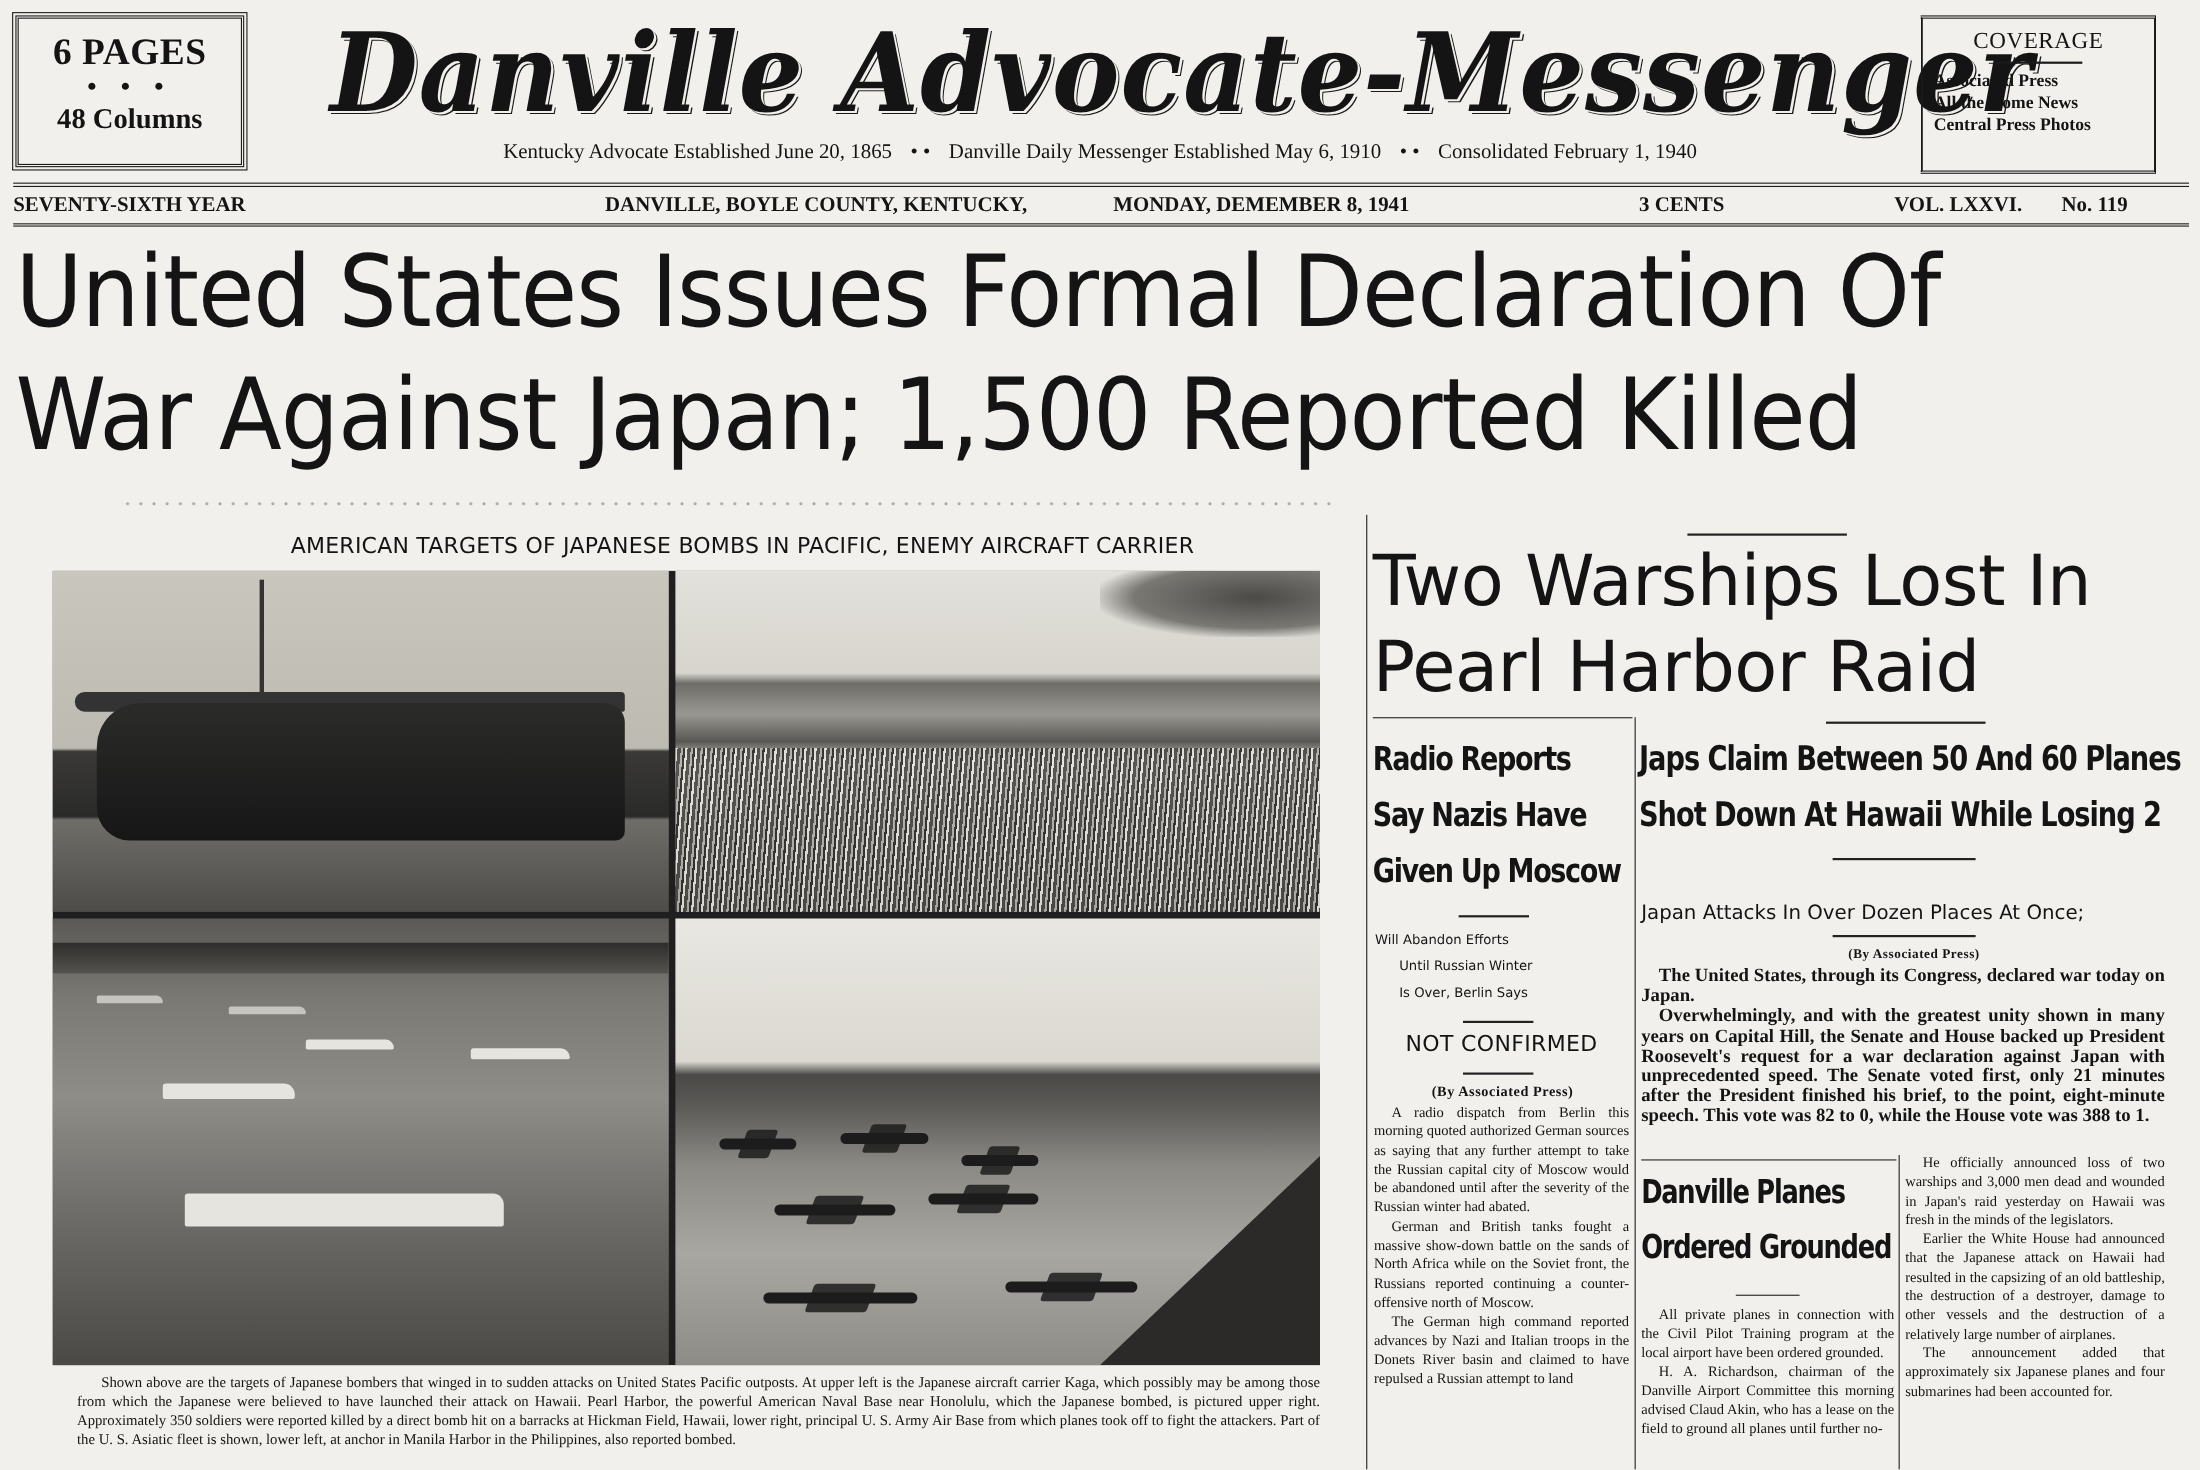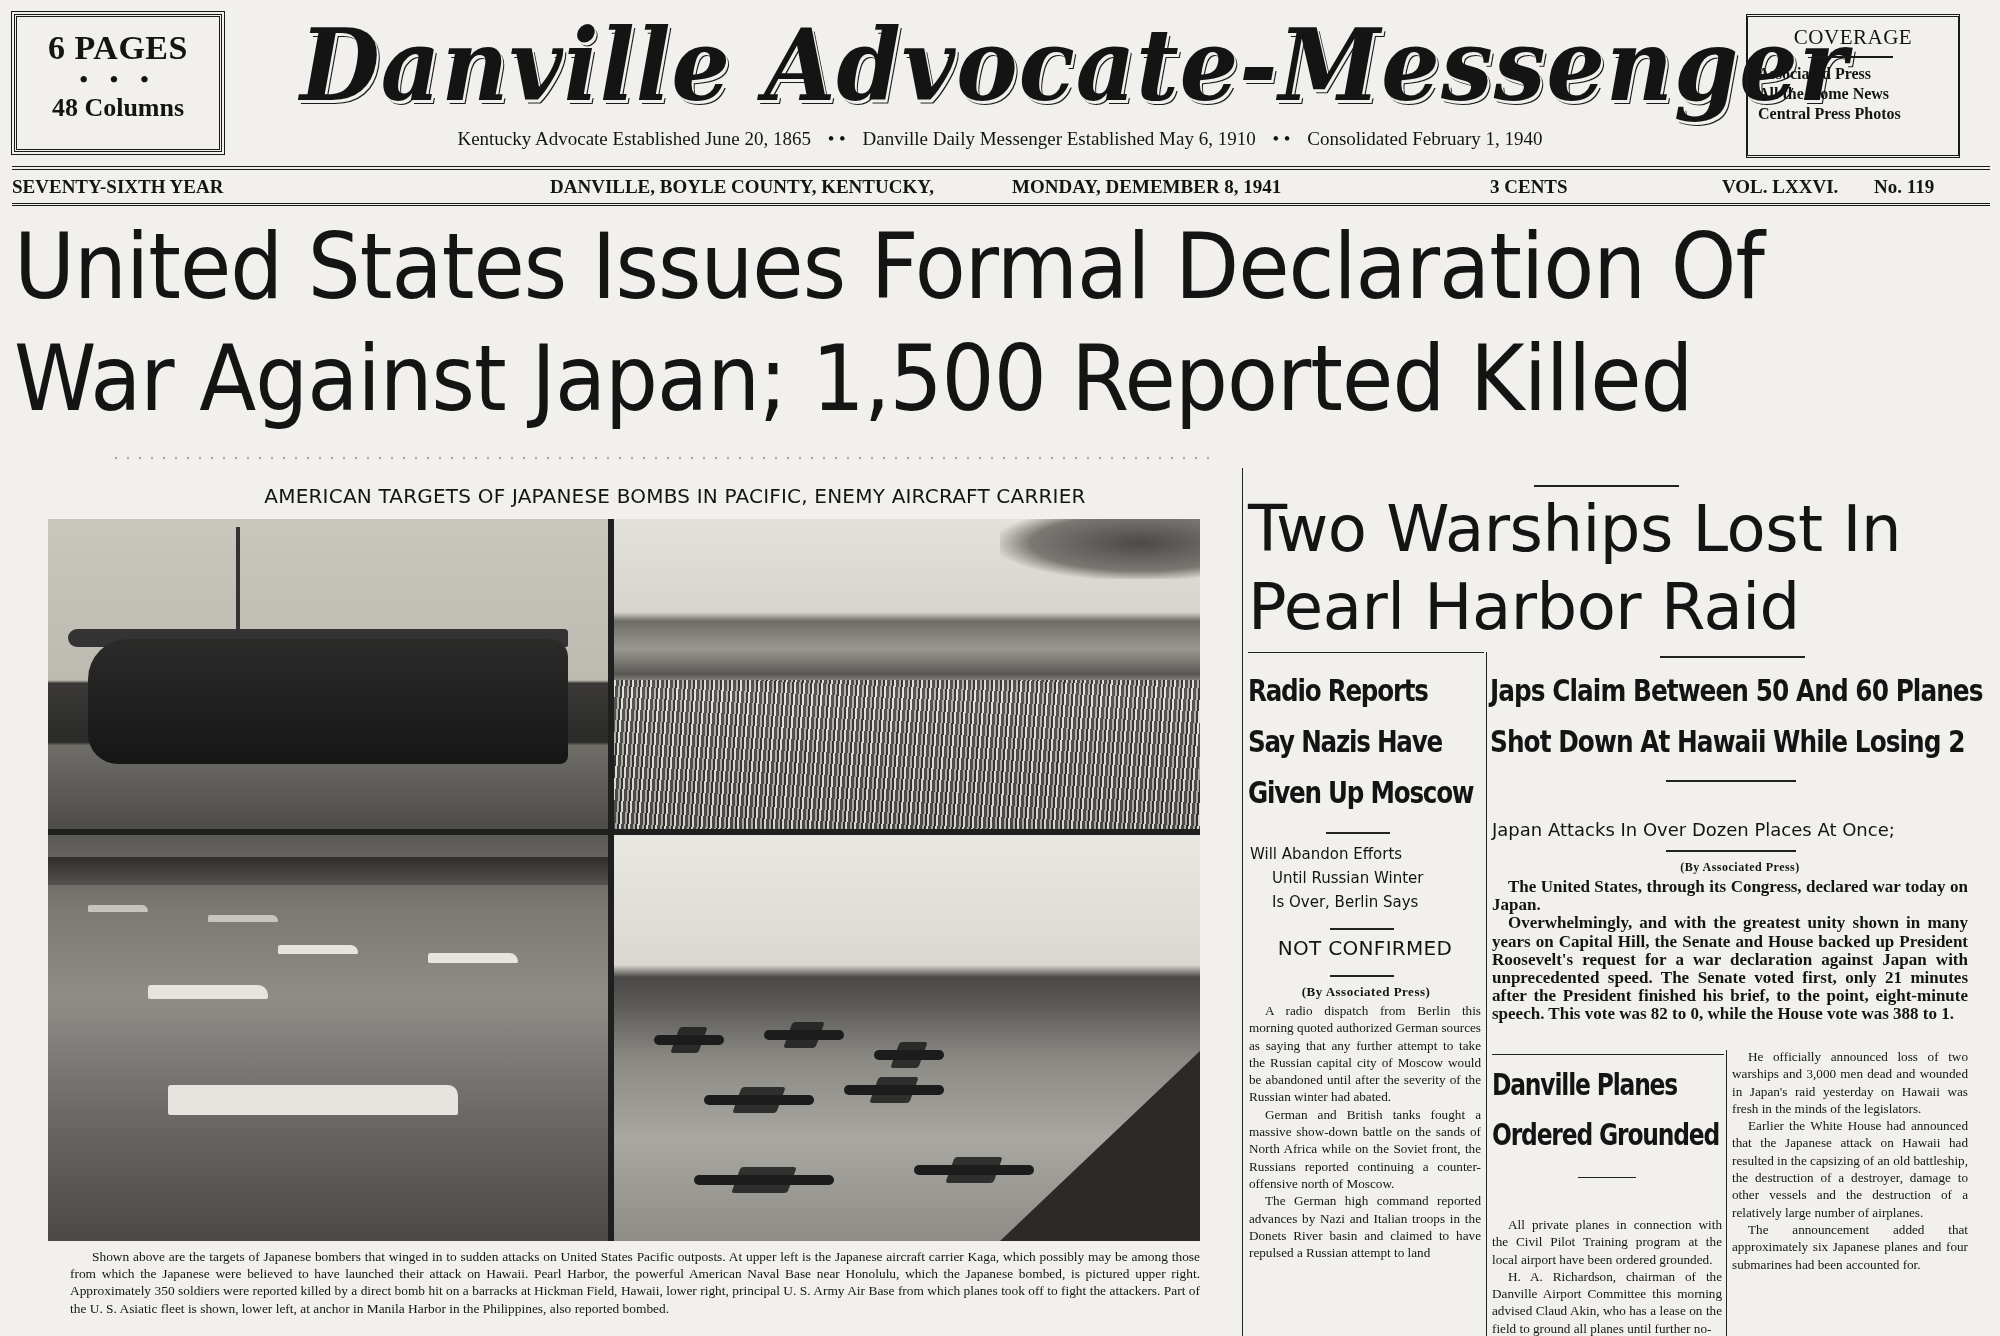--- a/index.html
+++ b/index.html
@@ -129,21 +129,21 @@
   .short-rule { height: 2px; background: #222; }
 
   .radio-head {
     left: 1248px; top: 665px; width: 232px;
     font-family: "DejaVu Sans", sans-serif; font-weight: bold;
     font-size: 30px; line-height: 51px; letter-spacing: -1.5px;
     transform: scaleX(0.82); transform-origin: left top; white-space: nowrap;
   }
   .radio-sub {
     left: 1250px; top: 842px; width: 230px;
-    font-family: "DejaVu Sans", sans-serif; font-size: 15px; line-height: 24px;
+    font-family: "DejaVu Sans", sans-serif; font-size: 12px; line-height: 24px;
     white-space: nowrap;
   }
   .radio-sub div:nth-child(2), .radio-sub div:nth-child(3) { padding-left: 22px; }
   .not-confirmed {
     left: 1250px; top: 936px; width: 230px; text-align: center;
     font-family: "DejaVu Sans", sans-serif; font-size: 20px; letter-spacing: 0.3px;
   }
   .byline { font-size: 13px; font-weight: bold; text-align: center; letter-spacing: 0.5px; }
   .body-text {
     font-size: 13.2px; line-height: 17.3px; text-align: justify;
@@ -304,16 +304,16 @@
   <p>He officially announced loss of two warships and 3,000 men dead and wounded in Japan's raid yesterday on Hawaii was fresh in the minds of the legislators.</p>
   <p>Earlier the White House had announced that the Japanese attack on Hawaii had resulted in the capsizing of an old battleship, the destruction of a destroyer, damage to other vessels and the destruction of a relatively large number of airplanes.</p>
   <p>The announcement added that approximately six Japanese planes and four submarines had been accounted for.</p>
 </div>
 
 <div class="abs danville-head">
   <div>Danville Planes</div>
   <div>Ordered Grounded</div>
 </div>
 <div class="abs short-rule" style="left:1578px; top:1177px; width:58px; height:1px;"></div>
-<div class="abs body-text" style="left:1492px; top:1186px; width:230px;margin-top:30px;">
+<div class="abs body-text" style="left:1492px; top:1186px; width:230px;">
   <p>All private planes in connection with the Civil Pilot Training program at the local airport have been ordered grounded.</p>
   <p>H. A. Richardson, chairman of the Danville Airport Committee this morning advised Claud Akin, who has a lease on the field to ground all planes until further no-</p>
 </div>
 
 </body></html>

